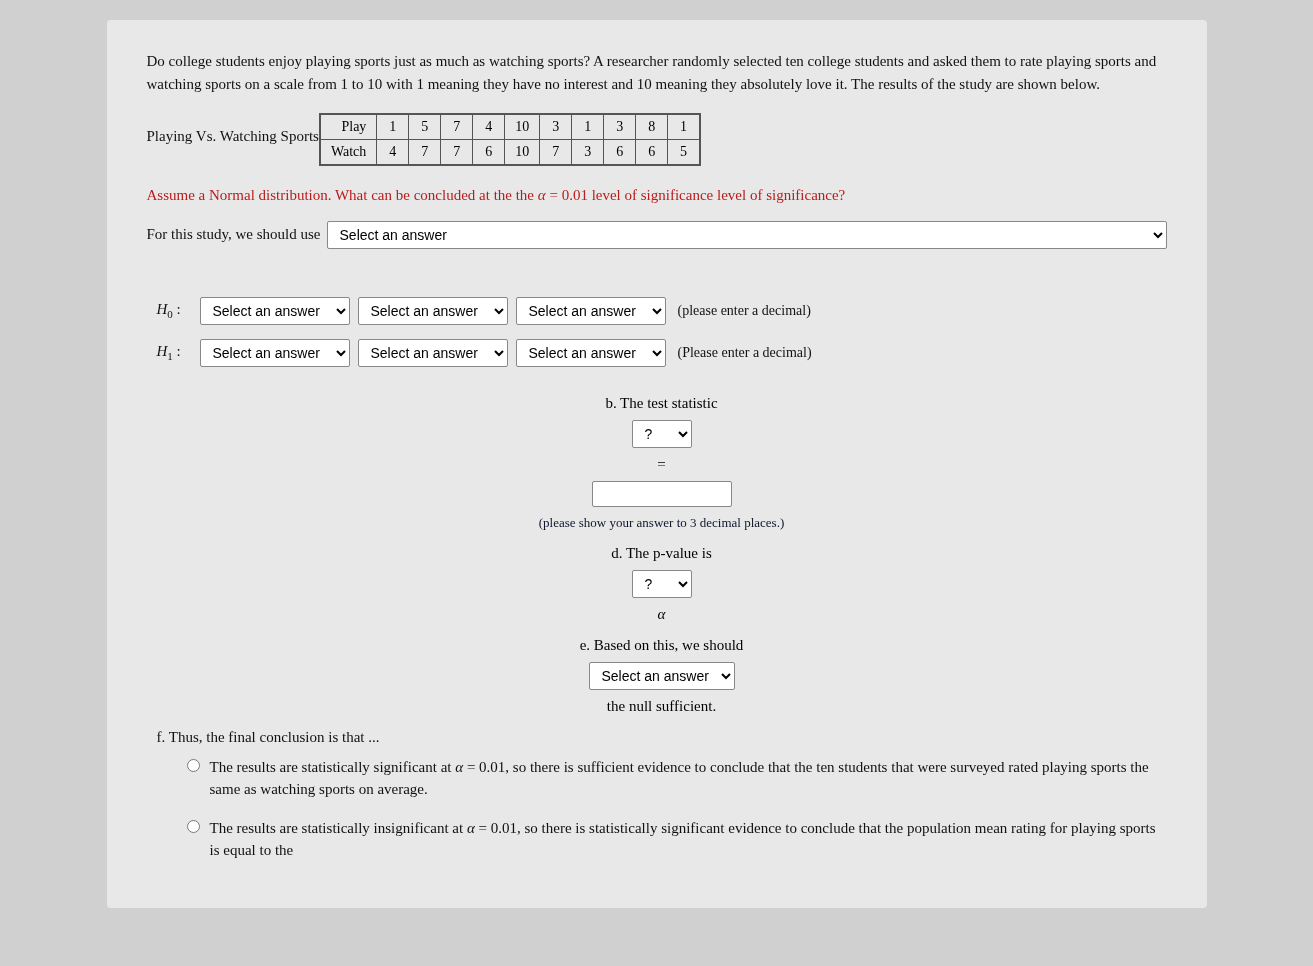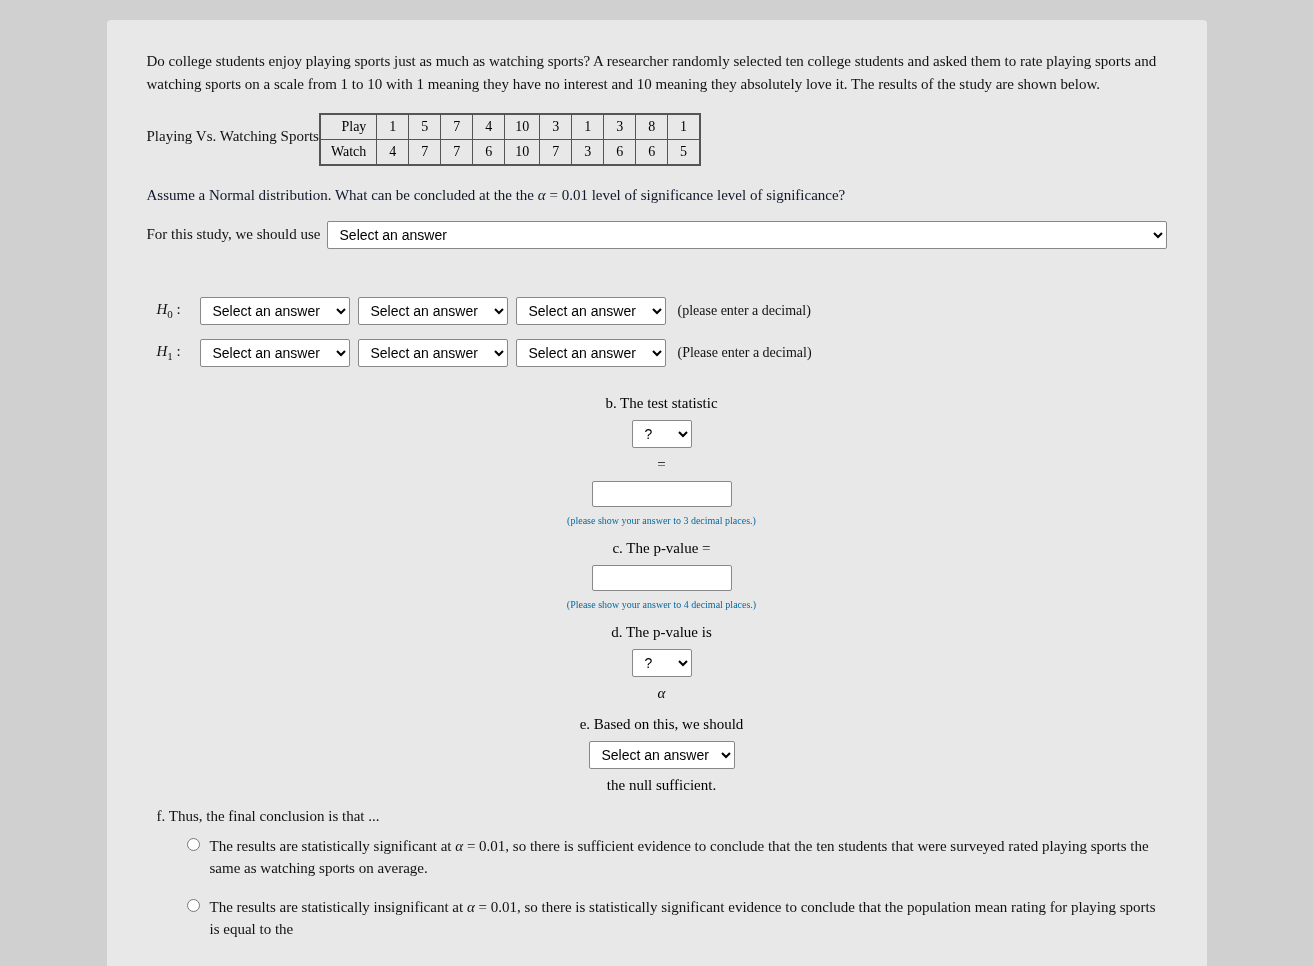--- a/index.html
+++ b/index.html
@@ -49,21 +49,21 @@
     }
     table td:first-child, table th:first-child {
       font-weight: normal;
       text-align: right;
       padding-right: 10px;
     }
     .assume-text {
       font-size: 15px;
       line-height: 1.5;
       margin-bottom: 14px;
-      color: #0f172a;
+      color: #b91c1c;
     }
     .for-study {
       font-size: 15px;
       margin-bottom: 20px;
       color: #111;
       display: flex;
       align-items: center;
       gap: 6px;
     }
     .for-study select {
@@ -125,22 +125,22 @@
     }
     .answer-row input[type="text"] {
       width: 140px;
       padding: 4px 8px;
       font-size: 14px;
       border: 1px solid #888;
       background: white;
       border-radius: 2px;
     }
     .answer-row .hint {
-      font-size: 10px;
-      color: #0369a1;
+      font-size: 13px;
+      color: #0f172a;
     }
     .conclusion-section {
       margin-left: 10px;
       margin-top: 4px;
     }
     .conclusion-section .section-f {
       font-size: 15px;
       color: #111;
       margin-bottom: 10px;
     }
@@ -248,25 +248,20 @@
   <div class="answer-row">
     <span>b. The test statistic</span>
     <select style="min-width:60px;">
       <option>?</option>
     </select>
     <span>=</span>
     <input type="text" value="" style="">
     <span class="hint">(please show your answer to 3 decimal places.)</span>
   </div>
 
-  <div class="answer-row">
-    <span>c. The p-value =</span>
-    <input type="text" value="" style="">
-    <span class="hint">(Please show your answer to 4 decimal places.)</span>
-  </div>
 
   <div class="answer-row">
     <span>d. The p-value is</span>
     <select style="min-width:60px;">
       <option>?</option>
     </select>
     <span style="font-style:italic;">α</span>
   </div>
 
   <div class="answer-row">

